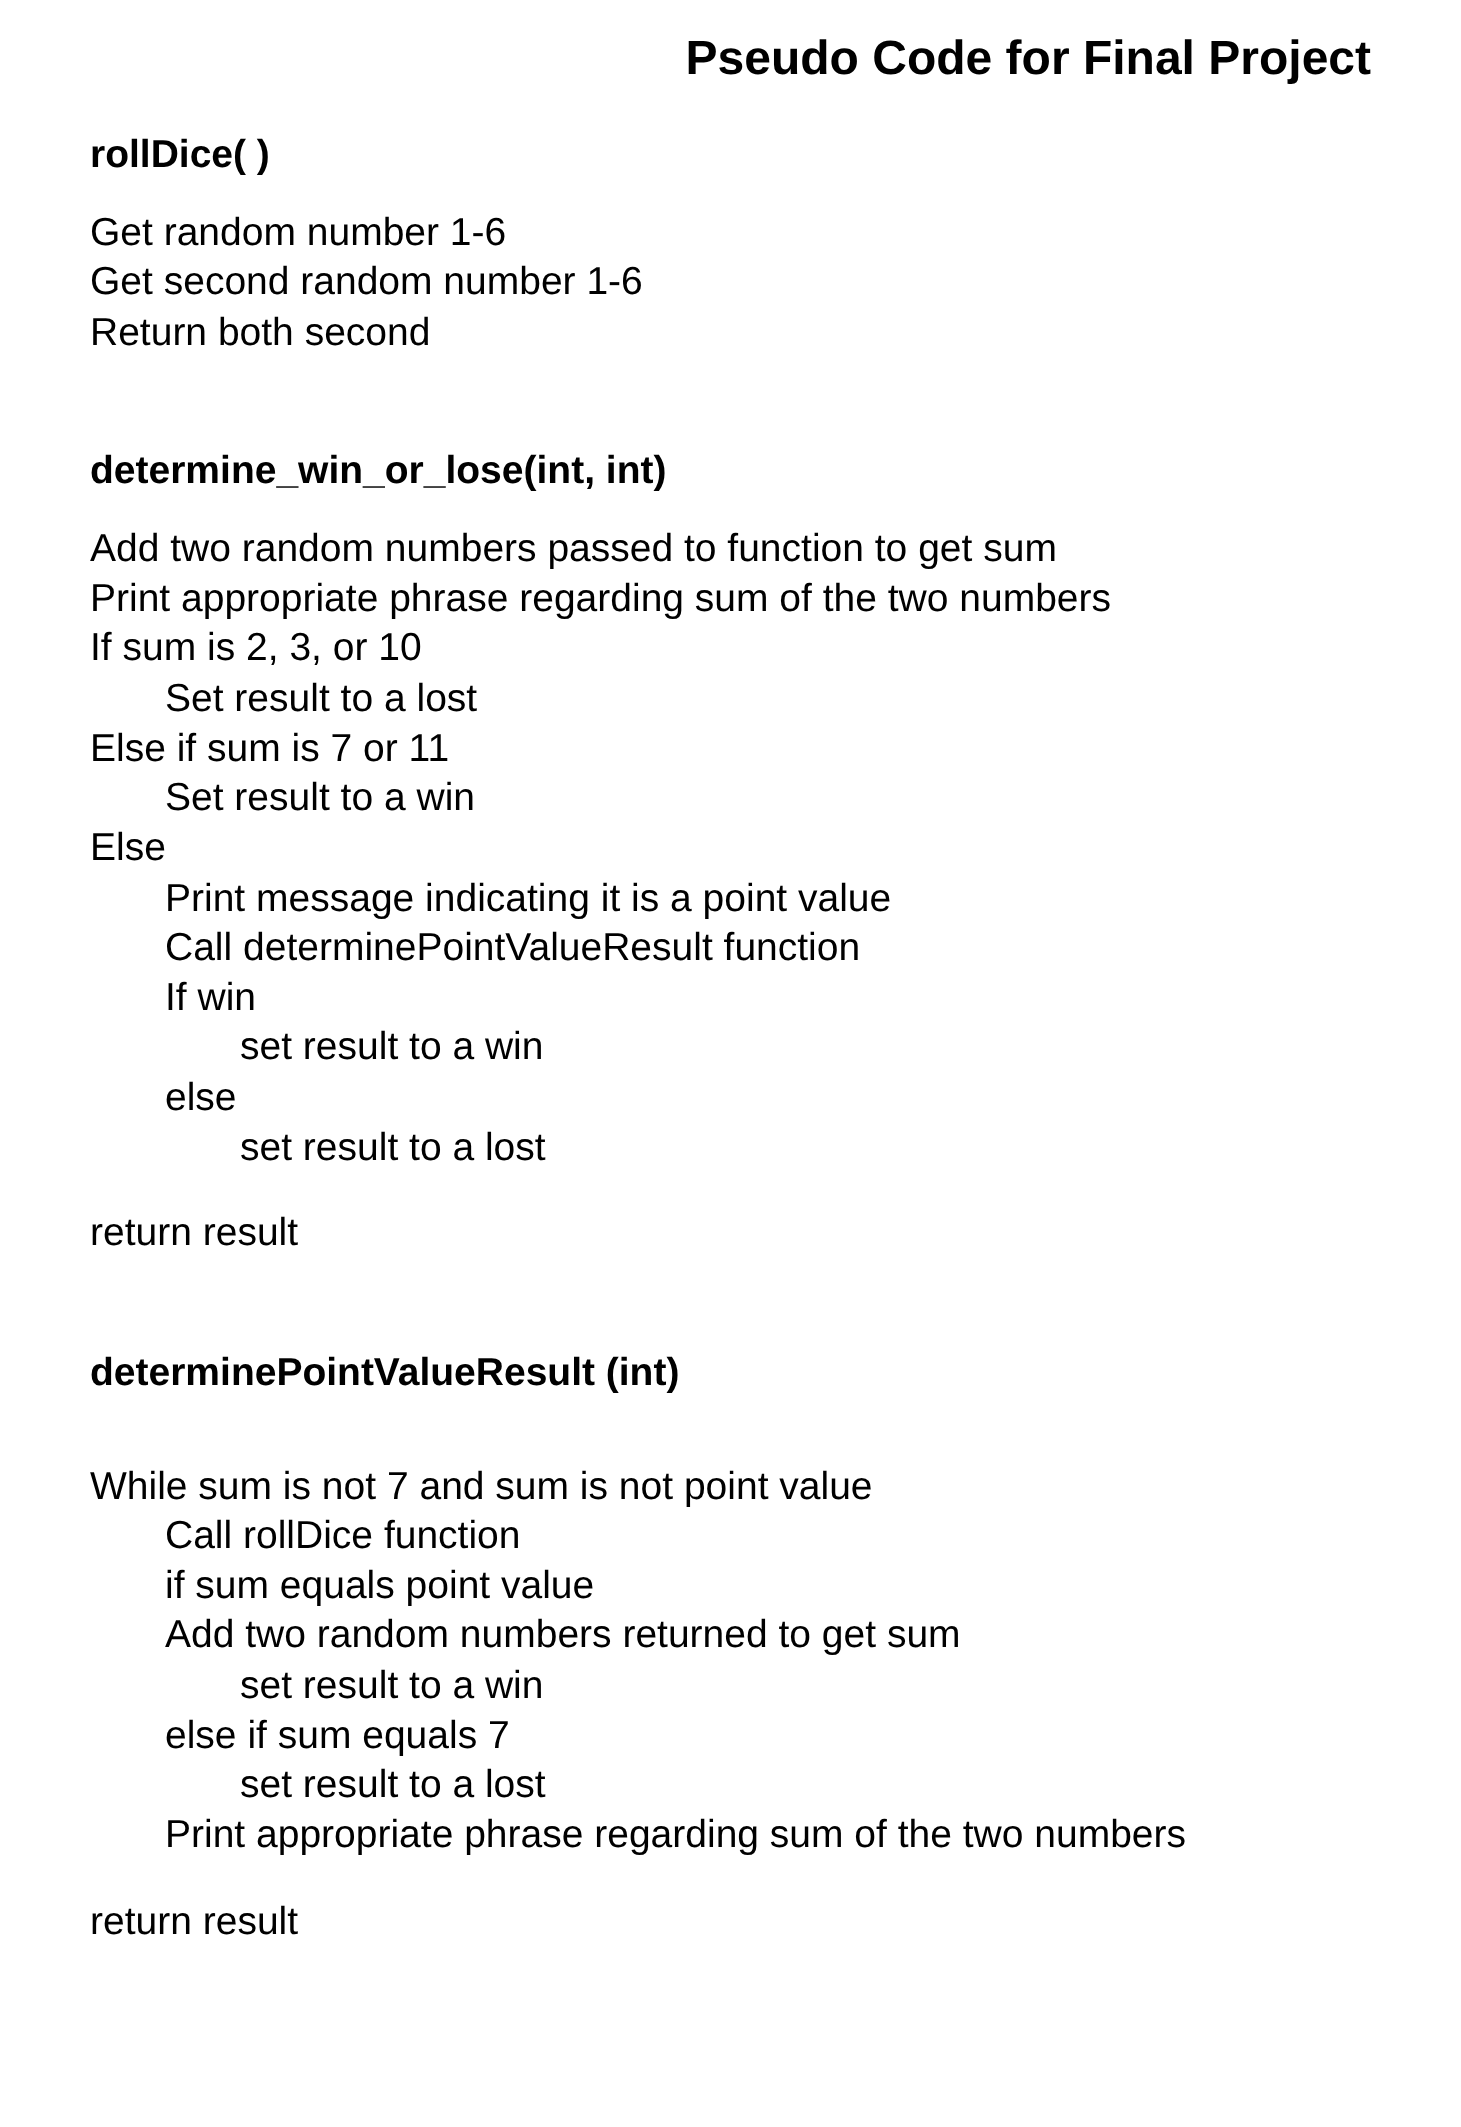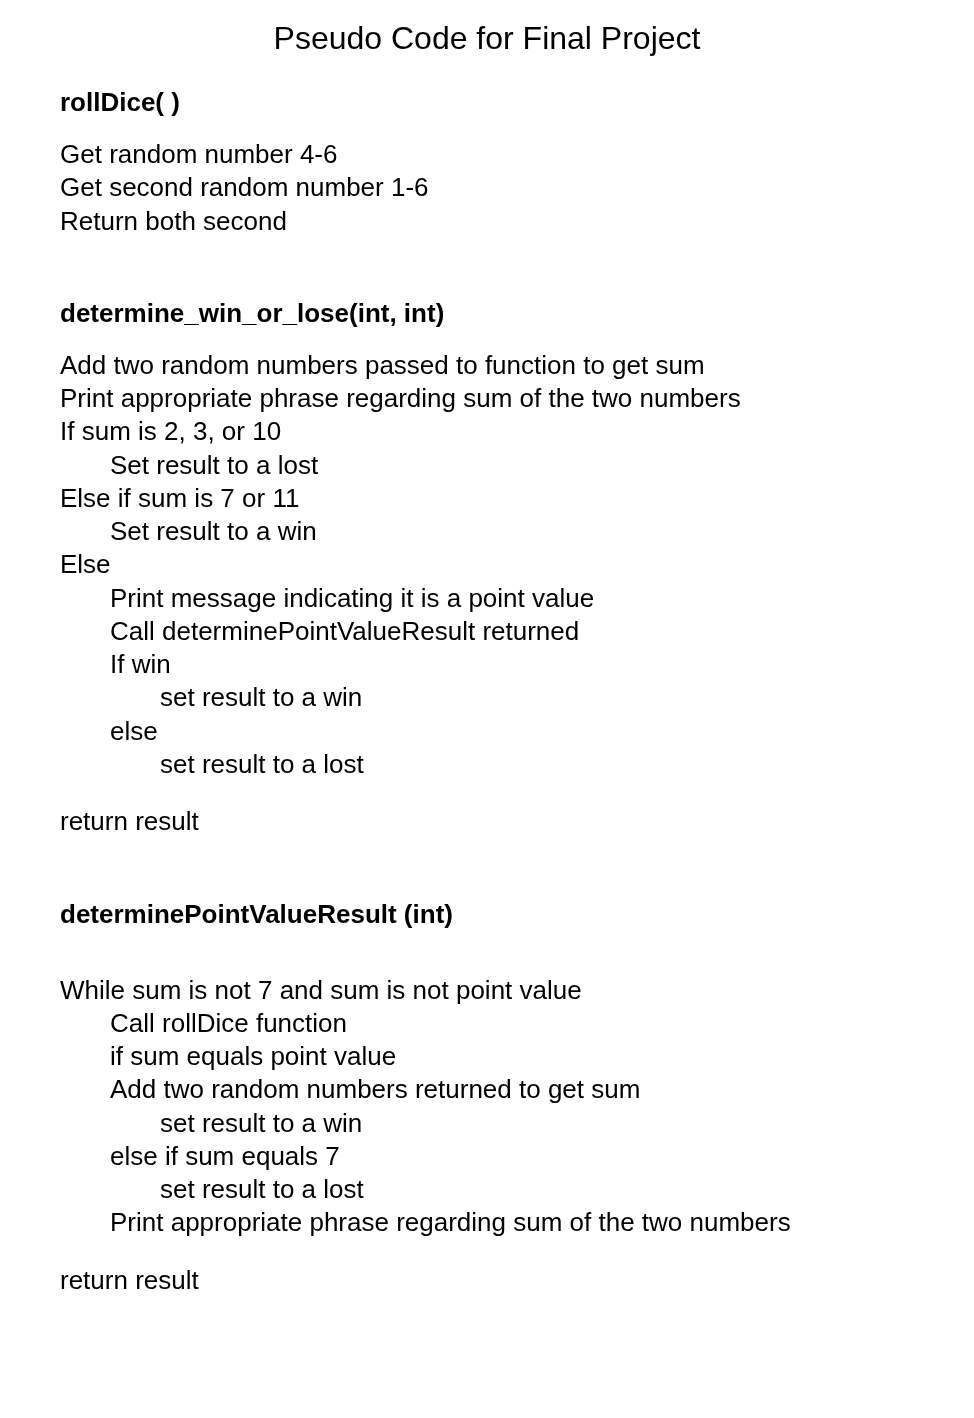--- a/index.html
+++ b/index.html
@@ -7,23 +7,23 @@
       margin: 0;
       padding: 0;
       font-family: Arial, Helvetica, sans-serif;
       color: #000000;
       width: 974px;
     }
     .page {
       padding: 0 60px 40px 60px;
     }
     .title {
-      text-align: center;
+      text-align: right;
       font-size: 32px;
-      font-weight: 400;
+      font-weight: 700;
       margin: 20px 0 30px 0;
     }
     .section-heading {
       font-size: 26px;
       font-weight: bold;
       margin: 0 0 20px 0;
     }
     .line {
       font-size: 26px;
       line-height: 1.28;
@@ -46,36 +46,36 @@
     }
   </style>
 </head>
 <body>
 
 <div class="page">
 
   <div class="title">Pseudo Code for Final Project</div>
 
   <div class="section-heading">rollDice( )</div>
-  <div class="line">Get random number 4-6</div>
+  <div class="line">Get random number 1-6</div>
   <div class="line">Get second random number 1-6</div>
   <div class="line">Return both second</div>
 
   <div class="section-gap"></div>
 
   <div class="section-heading">determine_win_or_lose(int, int)</div>
   <div class="line">Add two random numbers passed to function to get sum</div>
   <div class="line">Print appropriate phrase regarding sum of the two numbers</div>
   <div class="line">If sum is 2, 3, or 10</div>
   <div class="line indent-1">Set result to a lost</div>
   <div class="line">Else if sum is 7 or 11</div>
   <div class="line indent-1">Set result to a win</div>
   <div class="line">Else</div>
   <div class="line indent-1">Print message indicating it is a point value</div>
-  <div class="line indent-1">Call determinePointValueResult returned</div>
+  <div class="line indent-1">Call determinePointValueResult function</div>
   <div class="line indent-1">If win</div>
   <div class="line indent-2">set result to a win</div>
   <div class="line indent-1">else</div>
   <div class="line indent-2">set result to a lost</div>
   <div class="tiny-gap"></div>
   <div class="line">return result</div>
 
   <div class="section-gap"></div>
 
   <div class="section-heading">determinePointValueResult (int)</div>

